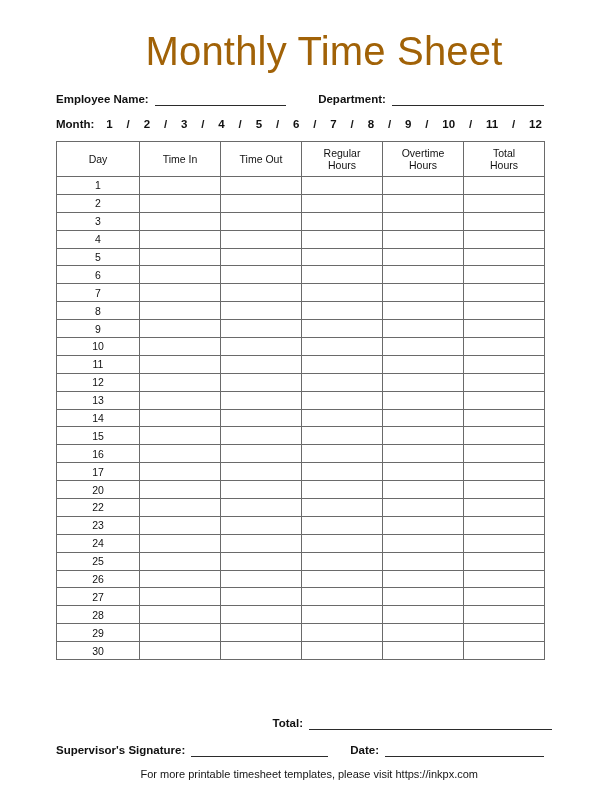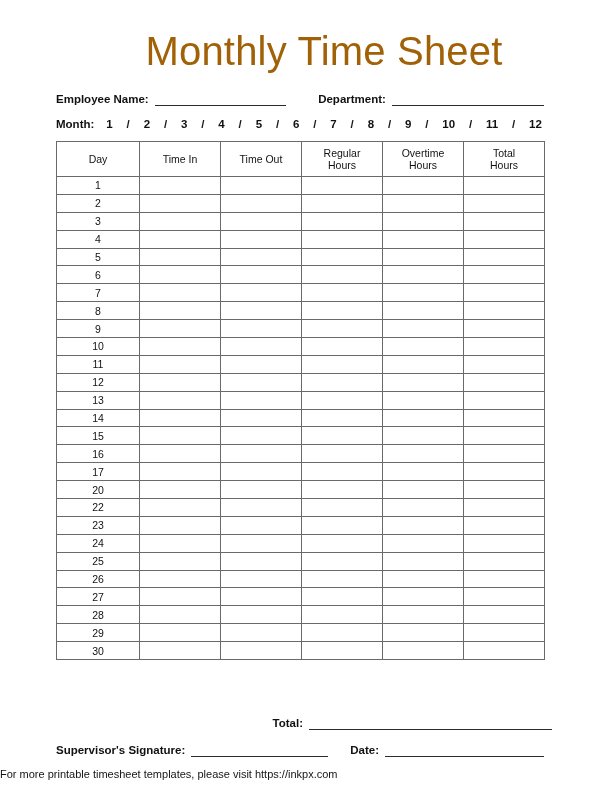--- a/index.html
+++ b/index.html
@@ -175,21 +175,21 @@
   .line-signature { width: 138px; }
   .gap-sig { width: 22px; }
   .line-date { width: 160px; }
 
   
   .footer-note {
     position: absolute;
     left: 0;
     top: 768px;
     width: 478px;
-    text-align: left;
+    text-align: right;
     font-size: 11px;
     font-weight: 400;
     color: #151515;
     white-space: nowrap;
   }
 </style>
 </head>
 <body>
 
 <div class="page">

